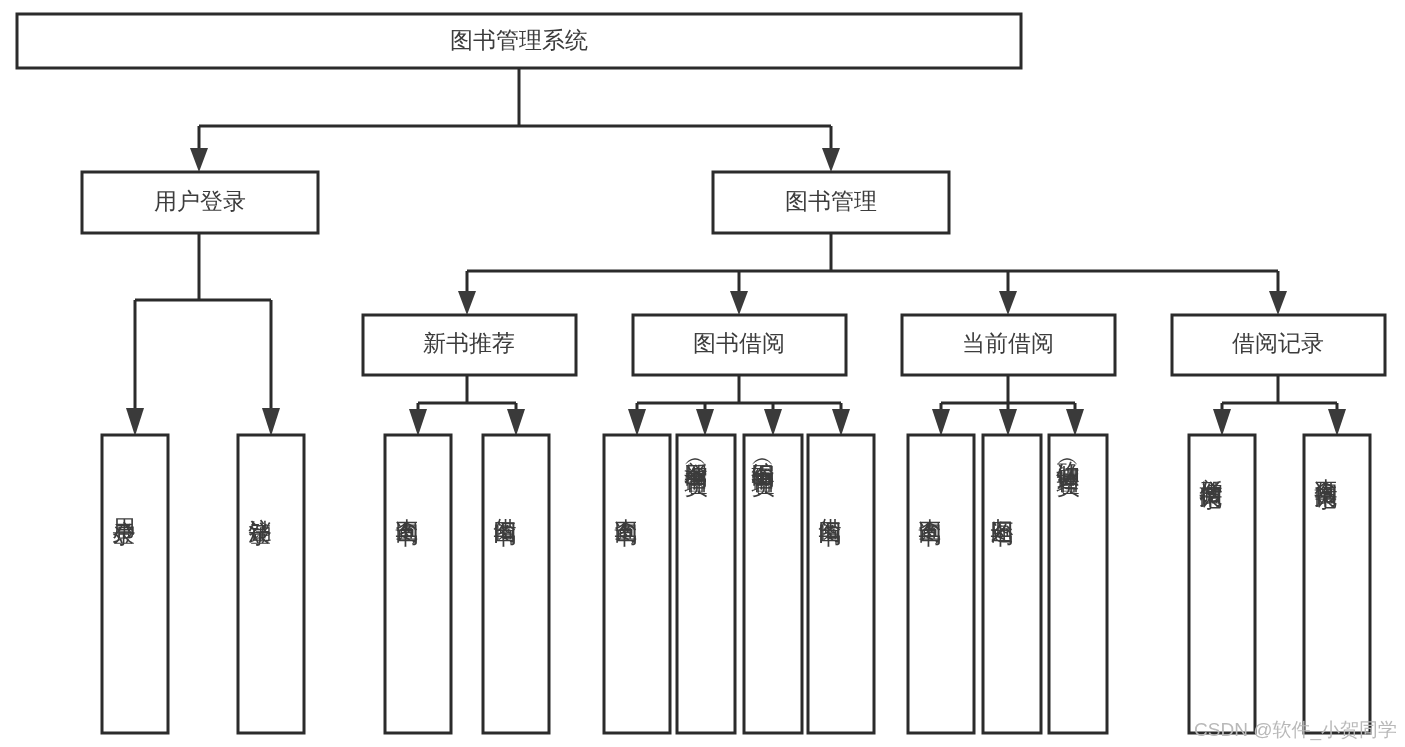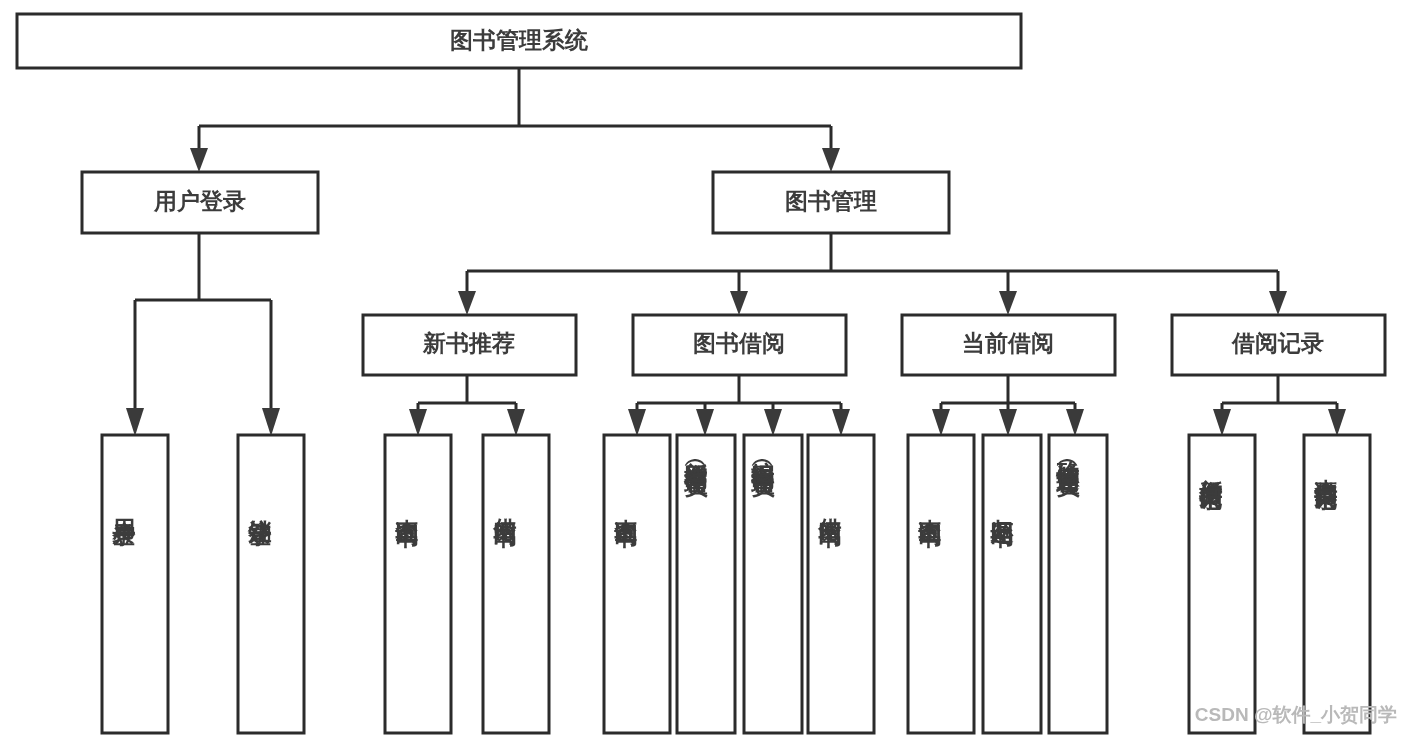--- a/index.html
+++ b/index.html
@@ -10,21 +10,20 @@
   }
   body {
     font-family: "Liberation Sans", "DejaVu Sans", sans-serif;
   }
   #diagram-root {
     position: relative;
     width: 1405px;
     height: 747px;
     background: #ffffff;
     overflow: hidden;
-    font-weight: bold;
   }
   #diagram-svg {
     position: absolute;
     left: 0;
     top: 0;
     width: 1405px;
     height: 747px;
   }
   .node-box {
     fill: #ffffff;
@@ -58,21 +57,21 @@
     font-size: 23px;
     line-height: 1.06;
     letter-spacing: 2px;
     white-space: nowrap;
     text-align: left;
     pointer-events: none;
   }
   #watermark {
     position: absolute;
     right: 8px;
-    bottom: 19px;
+    bottom: 4px;
     color: #b9b9b9;
     font-family: "Liberation Sans", "DejaVu Sans", sans-serif;
     font-size: 19px;
     white-space: nowrap;
   }
 </style>
 </head>
 <body>
 
 <div id="diagram-root">

